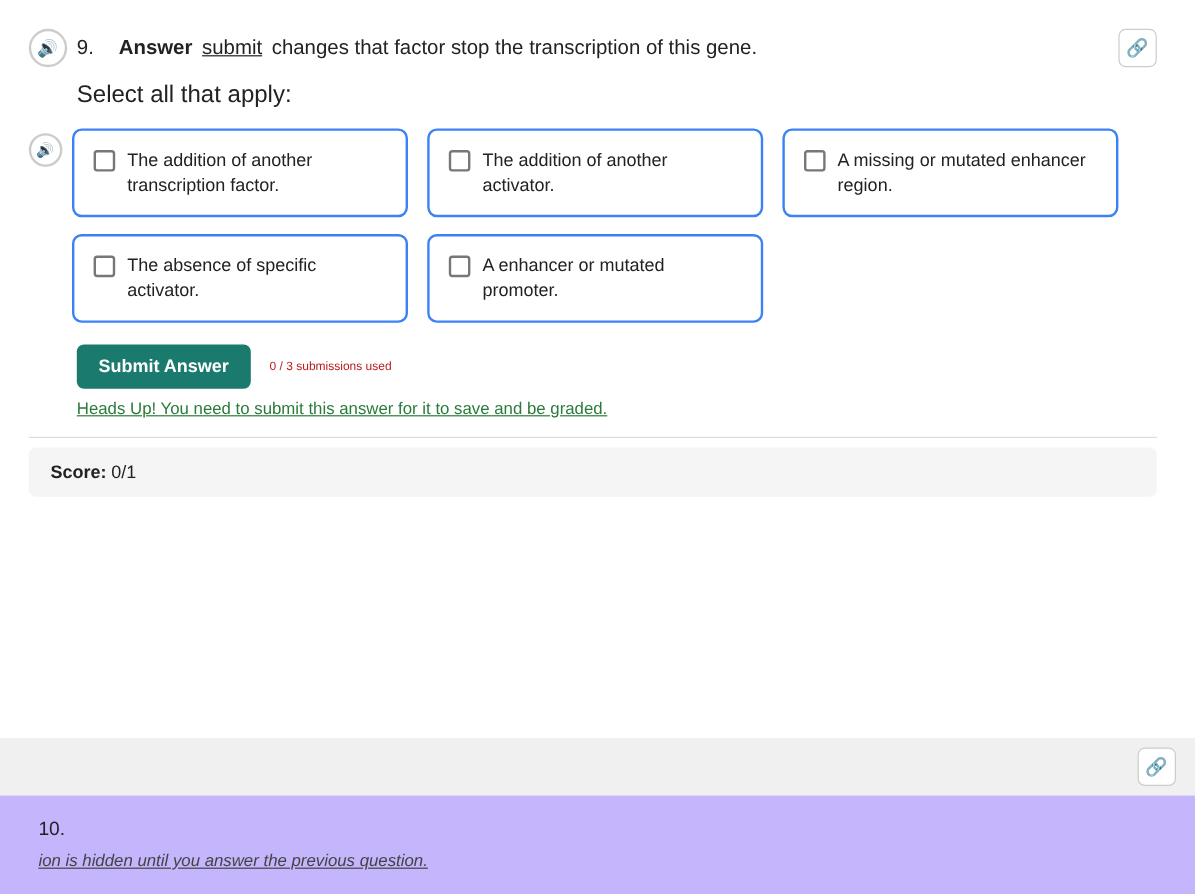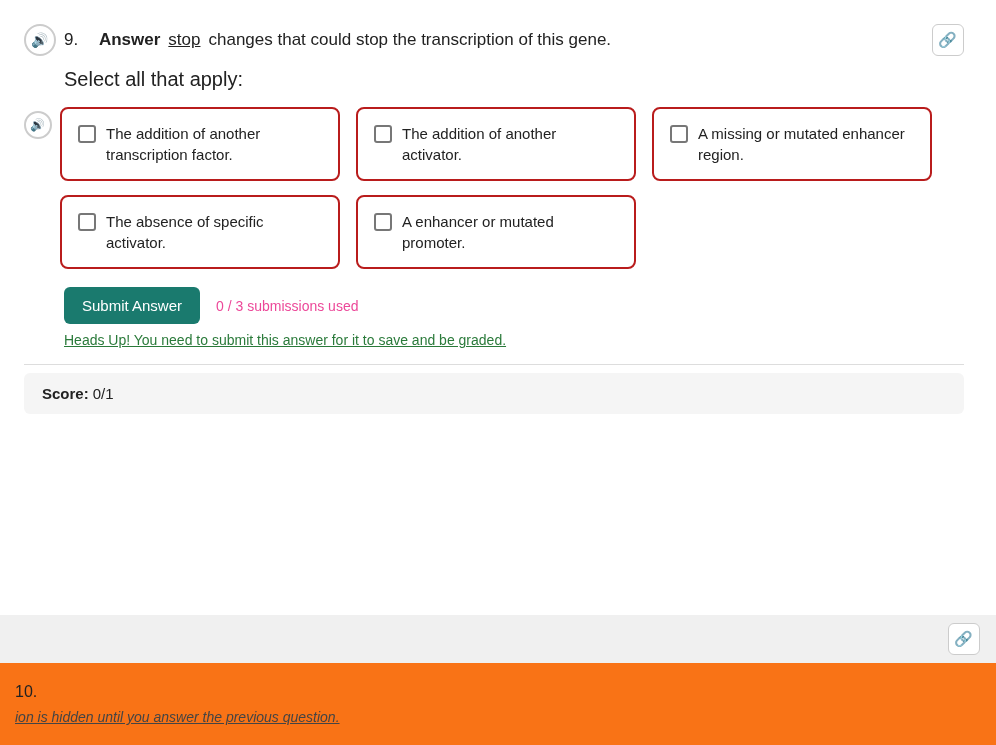--- a/index.html
+++ b/index.html
@@ -94,21 +94,21 @@
       display: flex;
       flex-direction: column;
       gap: 14px;
       flex: 1;
     }
     .options-row {
       display: flex;
       gap: 16px;
     }
     .option-card {
-      border: 2px solid #b91c1c;
+      border: 2px solid #3b82f6;
       border-radius: 8px;
       padding: 14px 16px;
       min-width: 200px;
       max-width: 280px;
       display: flex;
       align-items: flex-start;
       gap: 10px;
       background: white;
       cursor: pointer;
     }
@@ -132,26 +132,26 @@
       gap: 16px;
       margin: 18px 0 8px 40px;
     }
     .submit-btn {
       background: #1a7a6e;
       color: white;
       border: none;
       border-radius: 6px;
       padding: 10px 18px;
       font-size: 15px;
-      font-weight: normal;
+      font-weight: bold;
       cursor: pointer;
     }
     .submissions-text {
-      font-size: 14px;
-      color: #ec4899;
+      font-size: 10px;
+      color: #b91c1c;
     }
     .heads-up {
       font-size: 14px;
       color: #2a7a3a;
       margin-left: 40px;
       margin-bottom: 16px;
       text-decoration: underline;
     }
     .score-section {
       background: #f5f5f5;
@@ -167,22 +167,22 @@
       font-weight: bold;
       margin-right: 4px;
     }
     .bottom-bar {
       display: flex;
       justify-content: flex-end;
       padding: 8px 16px;
       background: #f0f0f0;
     }
     .next-question-section {
-      background: #f97316;
-      padding: 20px 15px;
+      background: #c4b5fd;
+      padding: 20px 32px;
     }
     .next-question-number {
       font-size: 16px;
       color: #222;
       margin-bottom: 8px;
     }
     .hidden-notice {
       font-size: 14px;
       color: #444;
       font-style: italic;
@@ -200,22 +200,22 @@
 <div class="main-content">
 
   <div class="question-header">
     <div class="question-title">
       <div class="audio-btn">
         <span>🔊</span>
       </div>
       <span>9.</span>
       <span>&nbsp;</span>
       <strong>Answer</strong>
-      <span class="underline">stop</span>
-      <span>changes that could stop the transcription of this gene.</span>
+      <span class="underline">submit</span>
+      <span>changes that factor stop the transcription of this gene.</span>
     </div>
     <div class="link-icon">
       <span>🔗</span>
     </div>
   </div>
 
   <div class="select-all-label">Select all that apply:</div>
 
   <div class="answer-row">
     <div class="audio-btn-small">

